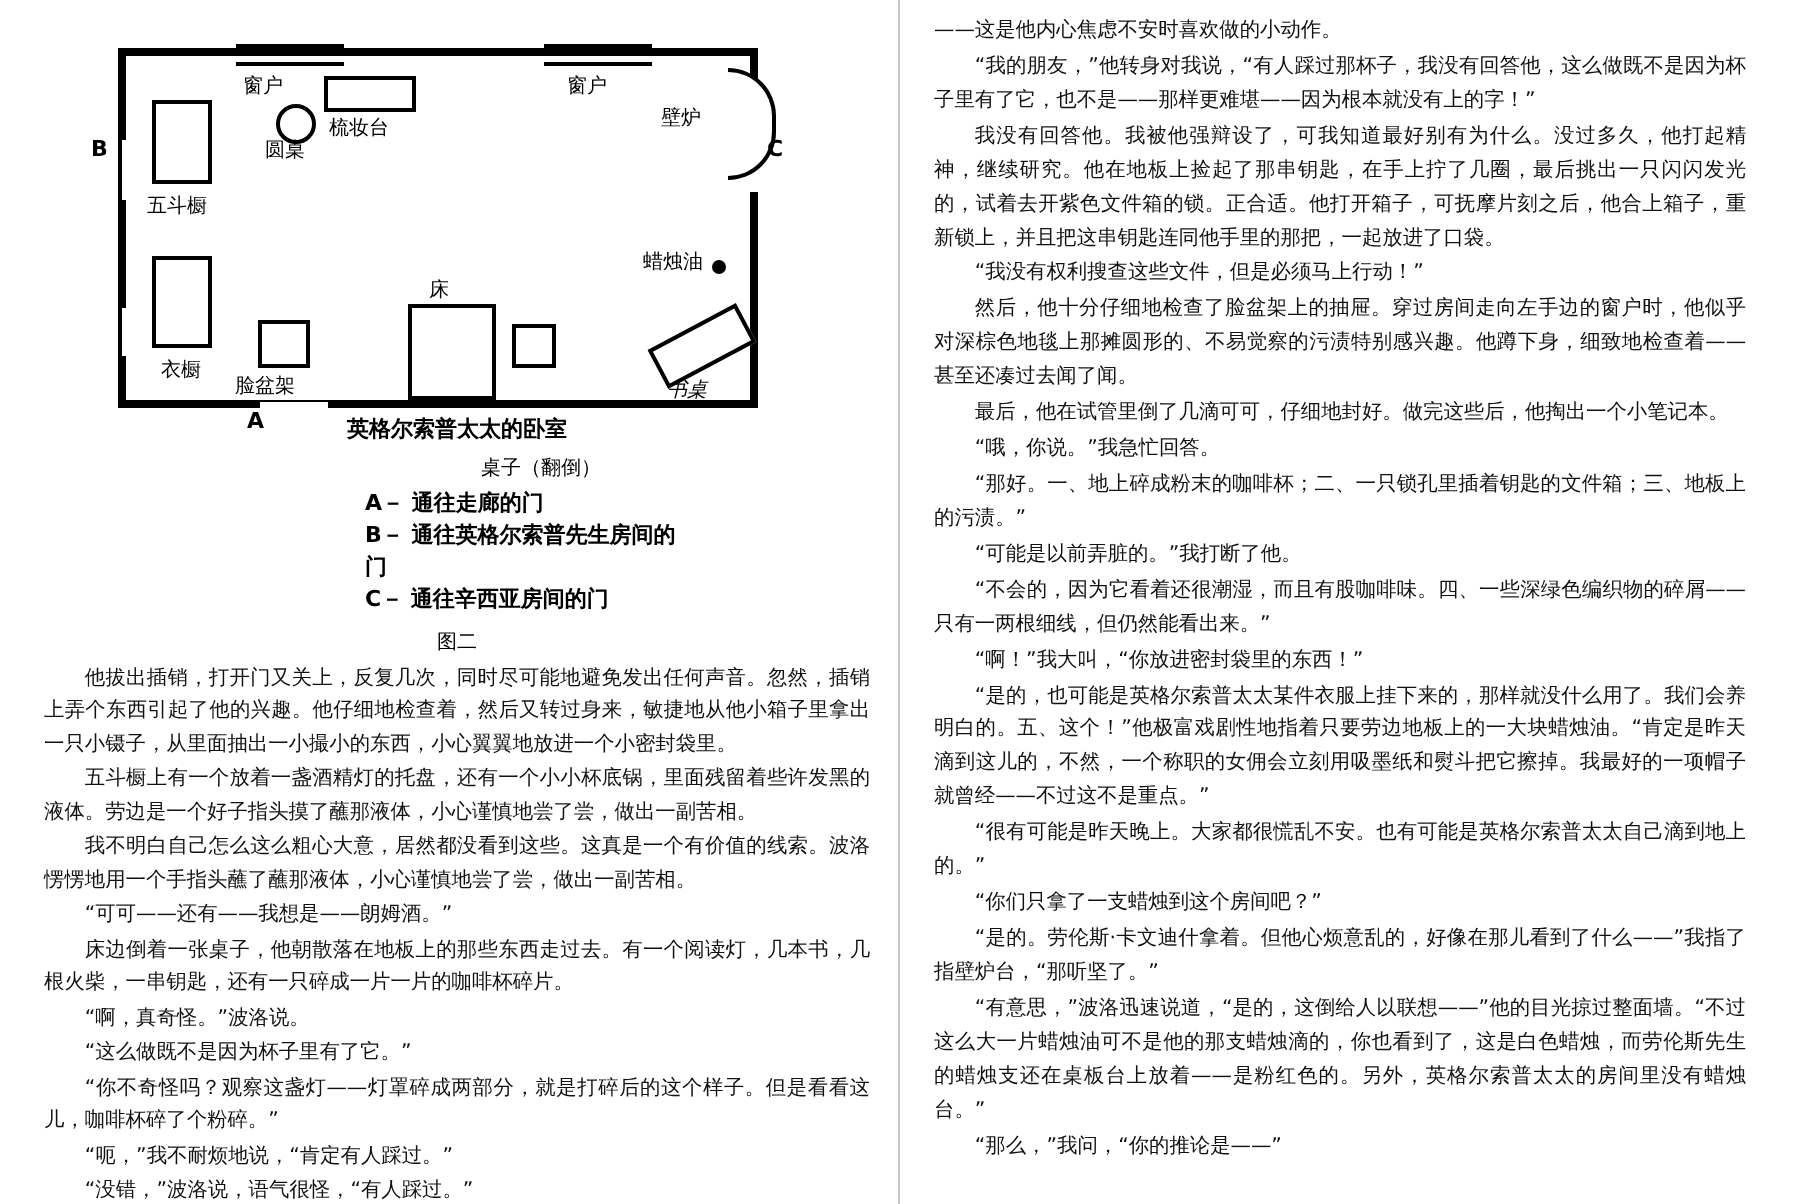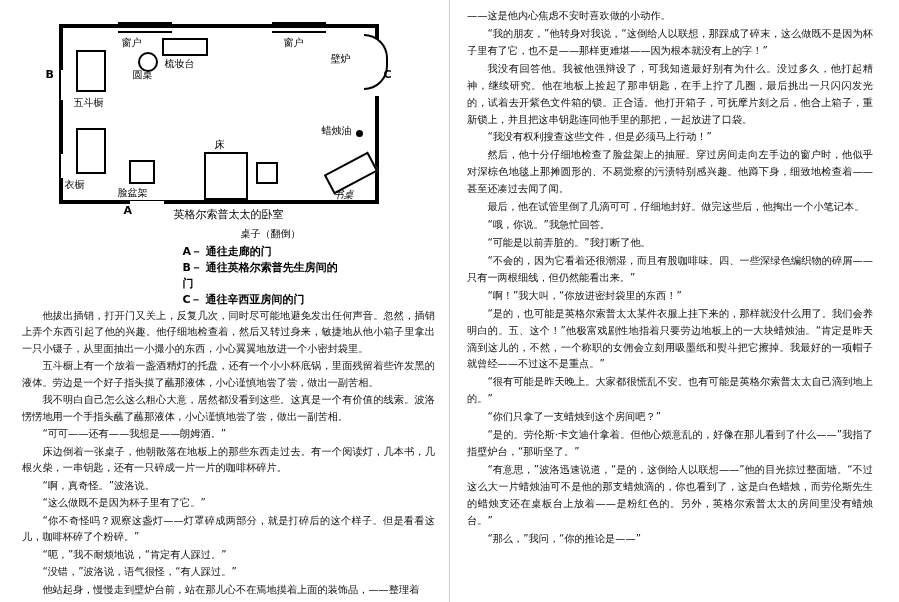--- a/index.html
+++ b/index.html
@@ -72,21 +72,21 @@
     font-size:11px;
     font-weight:bold;
     color:#000;
   }
   .plan-title{
     position:absolute;
     left:0;right:0;
     bottom:20px;
     text-align:center;
     font-size:11px;
-    font-weight:normal;
+    font-weight:bold;
     margin-top:20px;
   }
   .legend{
     margin:2px auto 0 auto;
     width:240px;
     font-size:11px;
     line-height:1.45;
     padding-left:74px;
     box-sizing:border-box;
     font-weight:bold;
@@ -153,40 +153,41 @@
         <div style="position:absolute;left:292px;top:150px;width:46px;height:18px;border:2px solid #000;background:#fff;transform:rotate(-28deg);transform-origin:center;"></div>
 
         <div style="position:absolute;left:322px;top:118px;width:7px;height:7px;background:#000;border-radius:50%;"></div>
 
         <div class="plan-label" style="left:88px;top:24px;">窗户</div>
         <div class="plan-label" style="left:250px;top:24px;">窗户</div>
         <div class="plan-label" style="left:99px;top:56px;">圆桌</div>
         <div class="plan-label" style="left:131px;top:45px;">梳妆台</div>
         <div class="plan-label" style="left:297px;top:40px;text-align:center;">壁炉</div>
         <div class="plan-label" style="left:40px;top:84px;">五斗橱</div>
-        <div class="plan-label" style="left:31px;top:166px;">衣橱</div>
+        <div class="plan-label" style="left:47px;top:166px;">衣橱</div>
         <div class="plan-label" style="left:288px;top:112px;">蜡烛油</div>
         <div class="plan-label" style="left:84px;top:174px;">脸盆架</div>
         <div class="plan-label" style="left:181px;top:126px;">床</div>
         <div class="plan-label" style="left:207px;top:175px;margin-top:40px;">桌子（翻倒）</div>
         <div class="plan-label" style="left:300px;top:176px;font-style:italic;">书桌</div>
 
         <div class="corner-label" style="left:12px;top:56px;">B</div>
         <div class="corner-label" style="left:350px;top:56px;">C</div>
         <div class="corner-label" style="left:90px;top:192px;">A</div>
 
         <div class="plan-title">英格尔索普太太的卧室</div>
       </div>
 
       <div class="legend">
         <div>A－ 通往走廊的门</div>
         <div>B－ 通往英格尔索普先生房间的门</div>
         <div>C－ 通往辛西亚房间的门</div>
       </div>
 
+      <div class="fig-no">图二</div>
     </div>
 
     <div class="body-text">
       <p>他拔出插销，打开门又关上，反复几次，同时尽可能地避免发出任何声音。忽然，插销上弄个东西引起了他的兴趣。他仔细地检查着，然后又转过身来，敏捷地从他小箱子里拿出一只小镊子，从里面抽出一小撮小的东西，小心翼翼地放进一个小密封袋里。</p>
       <p>五斗橱上有一个放着一盏酒精灯的托盘，还有一个小小杯底锅，里面残留着些许发黑的液体。劳边是一个好子指头摸了蘸那液体，小心谨慎地尝了尝，做出一副苦相。</p>
       <p>我不明白自己怎么这么粗心大意，居然都没看到这些。这真是一个有价值的线索。波洛愣愣地用一个手指头蘸了蘸那液体，小心谨慎地尝了尝，做出一副苦相。</p>
       <p>“可可——还有——我想是——朗姆酒。”</p>
       <p>床边倒着一张桌子，他朝散落在地板上的那些东西走过去。有一个阅读灯，几本书，几根火柴，一串钥匙，还有一只碎成一片一片的咖啡杯碎片。</p>
       <p>“啊，真奇怪。”波洛说。</p>
       <p>“这么做既不是因为杯子里有了它。”</p>
@@ -195,26 +196,27 @@
       <p>“没错，”波洛说，语气很怪，“有人踩过。”</p>
       <p>他站起身，慢慢走到壁炉台前，站在那儿心不在焉地摸着上面的装饰品，——整理着</p>
     </div>
   </div>
 
   <div class="gutter"></div>
 
   <div class="page page-right">
     <div class="body-text">
       <p class="noindent">——这是他内心焦虑不安时喜欢做的小动作。</p>
-      <p>“我的朋友，”他转身对我说，“这倒给人以联想，那踩成了碎末，这么做既不是因为杯子里有了它，也不是——那样更难堪——因为根本就没有上的字！”</p>
+      <p>“我的朋友，”他转身对我说，“有人踩过那杯子，我没有回答他，这么做既不是因为杯子里有了它，也不是——那样更难堪——因为根本就没有上的字！”</p>
       <p>我没有回答他。我被他强辩设了，可我知道最好别有为什么。没过多久，他打起精神，继续研究。他在地板上捡起了那串钥匙，在手上拧了几圈，最后挑出一只闪闪发光的，试着去开紫色文件箱的锁。正合适。他打开箱子，可抚摩片刻之后，他合上箱子，重新锁上，并且把这串钥匙连同他手里的那把，一起放进了口袋。</p>
       <p>“我没有权利搜查这些文件，但是必须马上行动！”</p>
       <p>然后，他十分仔细地检查了脸盆架上的抽屉。穿过房间走向左手边的窗户时，他似乎对深棕色地毯上那摊圆形的、不易觉察的污渍特别感兴趣。他蹲下身，细致地检查着——甚至还凑过去闻了闻。</p>
       <p>最后，他在试管里倒了几滴可可，仔细地封好。做完这些后，他掏出一个小笔记本。</p>
       <p>“哦，你说。”我急忙回答。</p>
+      <p>“那好。一、地上碎成粉末的咖啡杯；二、一只锁孔里插着钥匙的文件箱；三、地板上的污渍。”</p>
       <p>“可能是以前弄脏的。”我打断了他。</p>
       <p>“不会的，因为它看着还很潮湿，而且有股咖啡味。四、一些深绿色编织物的碎屑——只有一两根细线，但仍然能看出来。”</p>
       <p>“啊！”我大叫，“你放进密封袋里的东西！”</p>
       <p>“是的，也可能是英格尔索普太太某件衣服上挂下来的，那样就没什么用了。我们会养明白的。五、这个！”他极富戏剧性地指着只要劳边地板上的一大块蜡烛油。“肯定是昨天滴到这儿的，不然，一个称职的女佣会立刻用吸墨纸和熨斗把它擦掉。我最好的一项帽子就曾经——不过这不是重点。”</p>
       <p>“很有可能是昨天晚上。大家都很慌乱不安。也有可能是英格尔索普太太自己滴到地上的。”</p>
       <p>“你们只拿了一支蜡烛到这个房间吧？”</p>
       <p>“是的。劳伦斯·卡文迪什拿着。但他心烦意乱的，好像在那儿看到了什么——”我指了指壁炉台，“那听坚了。”</p>
       <p>“有意思，”波洛迅速说道，“是的，这倒给人以联想——”他的目光掠过整面墙。“不过这么大一片蜡烛油可不是他的那支蜡烛滴的，你也看到了，这是白色蜡烛，而劳伦斯先生的蜡烛支还在桌板台上放着——是粉红色的。另外，英格尔索普太太的房间里没有蜡烛台。”</p>
       <p>“那么，”我问，“你的推论是——”</p>
     </div>

